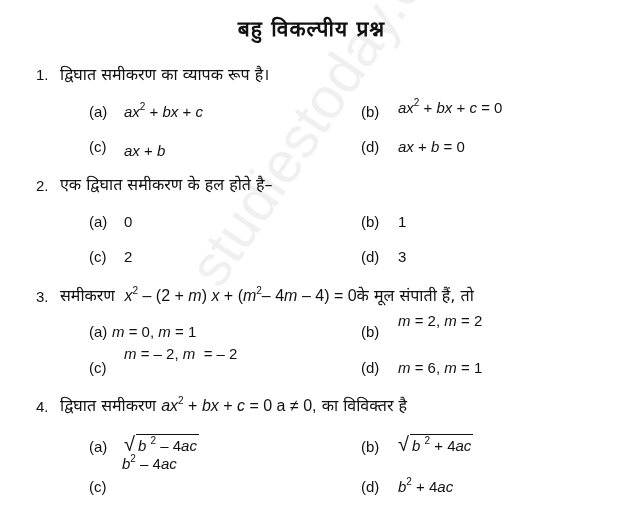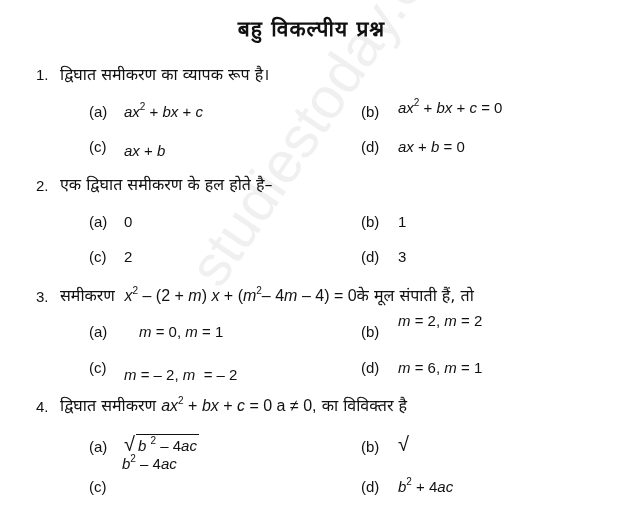--- a/index.html
+++ b/index.html
@@ -55,25 +55,25 @@
     <div class="abs oval" style="left:398px;top:248px">3</div>
   </div>
 
   <div>
     <div class="abs qnum" style="top:288px">3.</div>
     <div class="abs qtext" style="top:284px">
       <span>समीकरण</span>
       <span class="m">&nbsp;<i>x</i><sup>2</sup> – (2 + <i>m</i>) <i>x</i> + (<i>m</i><sup>2</sup>– 4<i>m</i> – 4) = 0</span><span>के मूल संपाती हैं, तो</span>
     </div>
     <div class="abs olabel" style="left:89px;top:323px">(a)</div>
-    <div class="abs oval" style="left:139px;top:323px"><i>m</i> = 0, <i>m</i> = 1</div>
+    <div class="abs oval" style="left:112px;top:323px"><i>m</i> = 0, <i>m</i> = 1</div>
     <div class="abs olabel" style="left:361px;top:323px">(b)</div>
     <div class="abs oval" style="left:398px;top:312px"><i>m</i> = 2, <i>m</i> = 2</div>
     <div class="abs olabel" style="left:89px;top:359px">(c)</div>
-    <div class="abs oval" style="left:124px;top:366px"><i>m</i> = – 2, <i>m</i>&nbsp; = – 2</div>
+    <div class="abs oval" style="left:124px;top:345px"><i>m</i> = – 2, <i>m</i>&nbsp; = – 2</div>
     <div class="abs olabel" style="left:361px;top:359px">(d)</div>
     <div class="abs oval" style="left:398px;top:359px"><i>m</i> = 6, <i>m</i> = 1</div>
   </div>
 
   <div>
     <div class="abs qnum" style="top:398px">4.</div>
     <div class="abs qtext" style="top:394px">
       <span>द्विघात समीकरण</span>
       <span class="m"><i>ax</i><sup>2</sup> + <i>bx</i> + <i>c</i> = 0 a ≠ 0,</span>
       <span>का विविक्तर है</span>
@@ -82,20 +82,21 @@
     <div class="abs oval" style="left:124px;top:434px">
       <span class="sqrt">
           <span class="rad">√</span>
           <span class="under"><i>b</i> <sup>2</sup> – 4<i>ac</i></span>
         </span>
     </div>
     <div class="abs olabel" style="left:361px;top:438px">(b)</div>
     <div class="abs oval" style="left:398px;top:434px">
       <span class="sqrt">
           <span class="rad">√</span>
+          <span class="under"><i>b</i> <sup>2</sup> + 4<i>ac</i></span>
         </span>
     </div>
     <div class="abs olabel" style="left:89px;top:478px">(c)</div>
     <div class="abs oval" style="left:122px;top:455px"><i>b</i><sup>2</sup> – 4<i>ac</i></div>
     <div class="abs olabel" style="left:361px;top:478px">(d)</div>
     <div class="abs oval" style="left:398px;top:478px"><i>b</i><sup>2</sup> + 4<i>ac</i></div>
   </div>
 </div>
 
 </body></html>

